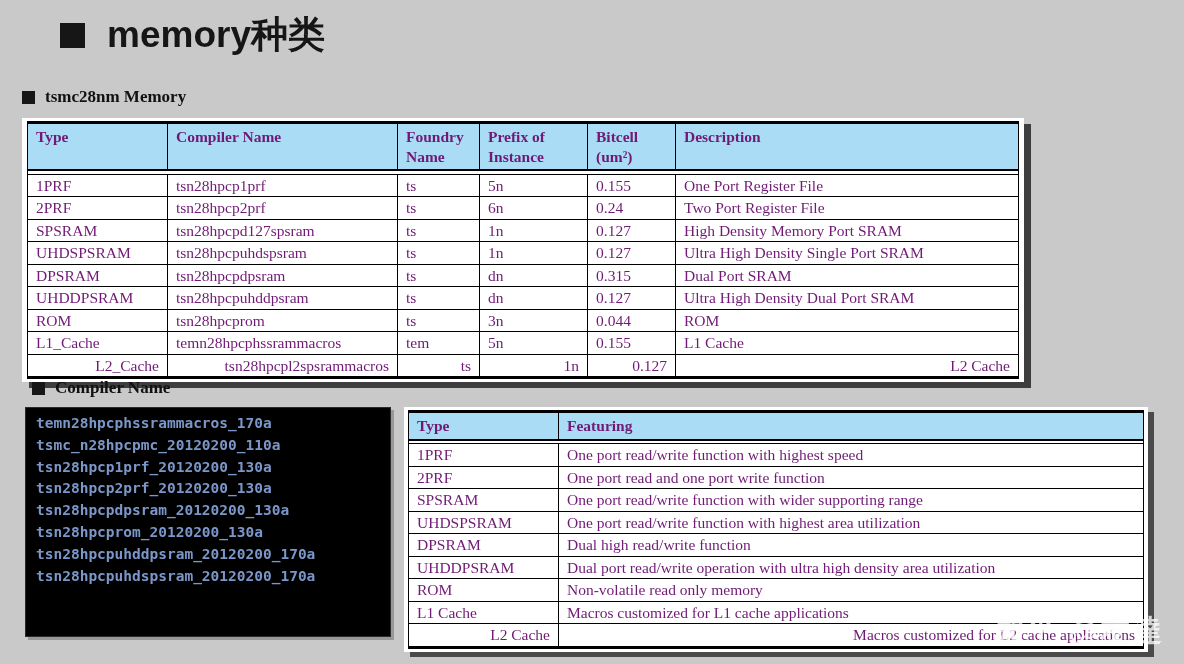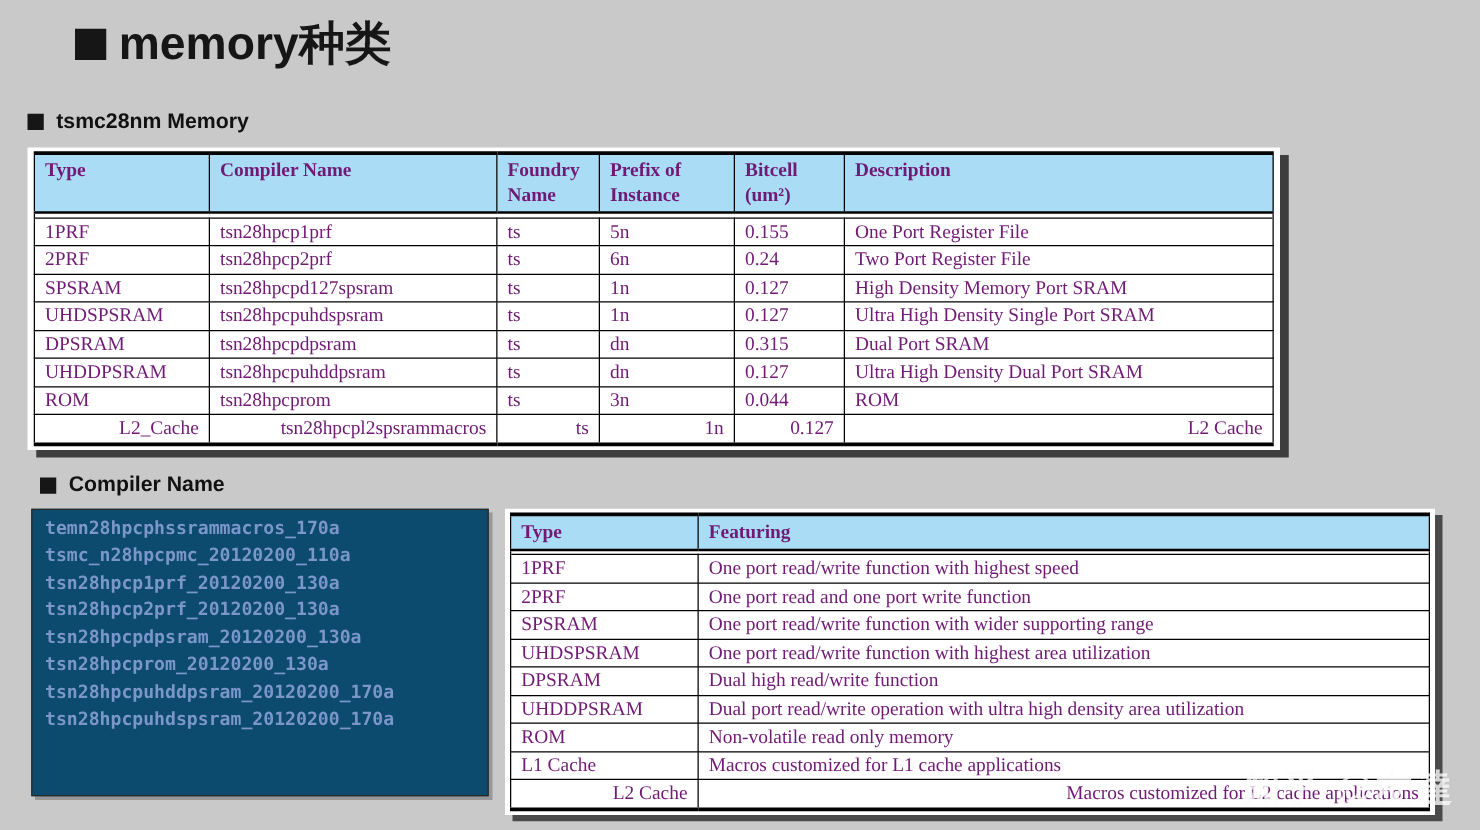--- a/index.html
+++ b/index.html
@@ -6,30 +6,30 @@
   html,body { width:1184px; height:664px; }
   body {
     position:relative;
     background:#c9c9c9;
     font-family:"Liberation Sans", sans-serif;
     overflow:hidden;
     color:#111;
   }
   .title {
     position:absolute; left:20px; top:10px;
-    display:flex; align-items:center; gap:10px;
+    display:flex; align-items:center; gap:22px;
     font-size:37px; font-weight:600; color:#161616;padding-left:40px;
   }
   .sq { display:inline-block; background:#161616; }
   .sq-lg { width:25px; height:25px; }
   .sq-sm { width:13px; height:13px; }
   .section {
     position:absolute;
     display:flex; align-items:center; gap:10px;
-    font-size:17px; font-weight:bold; color:#111;
+    font-size:17px; font-weight:bold; color:#111;font-family:Liberation Serif, serif;
   }
   .sec1 { left:22px; top:87px; }
   .sec2 { left:32px; top:378px; }
 
   .panel {
     position:absolute; background:#ffffff;
     box-shadow:7px 6px 0 rgba(42,42,42,0.88);
   }
   .panel1 { left:22px; top:118px; width:1002px; padding:3px 5px; }
   .panel2 { left:404px; top:407px; width:744px; padding:3px 4px; box-shadow:6px 5px 0 rgba(42,42,42,0.8); }
@@ -54,21 +54,21 @@
   }
   tr.spacer td {
     border-top:none; border-bottom:none;
     border-left:1px solid #000; border-right:1px solid #000;
     height:4px; padding:0; background:#fff;
   }
   tbody tr:last-child td { border-bottom:3px solid #000;text-align:right; }
 
   .listbox {
     position:absolute; left:25px; top:407px; width:366px; height:230px;
-    background:#0c4a6e; border:1px solid #2a2a2a;
+    background:#000000; border:1px solid #2a2a2a;
     padding:5px 10px;
     box-shadow:3px 3px 0 rgba(60,60,60,0.35);
     overflow:hidden;
   }
   .list-item {
     font-family:"DejaVu Sans Mono", monospace;
     font-weight:bold;
     font-size:14.5px;
     line-height:21.8px;
     color:#7b97c9;
@@ -171,20 +171,28 @@
           </tr>
           <tr>
             <td>ROM</td>
             <td>tsn28hpcprom</td>
             <td>ts</td>
             <td>3n</td>
             <td>0.044</td>
             <td>ROM</td>
           </tr>
           <tr>
+            <td>L1_Cache</td>
+            <td>temn28hpcphssrammacros</td>
+            <td>tem</td>
+            <td>5n</td>
+            <td>0.155</td>
+            <td>L1 Cache</td>
+          </tr>
+          <tr>
             <td>L2_Cache</td>
             <td>tsn28hpcpl2spsrammacros</td>
             <td>ts</td>
             <td>1n</td>
             <td>0.127</td>
             <td>L2 Cache</td>
           </tr>
         </tbody>
     </table>
   </div>

